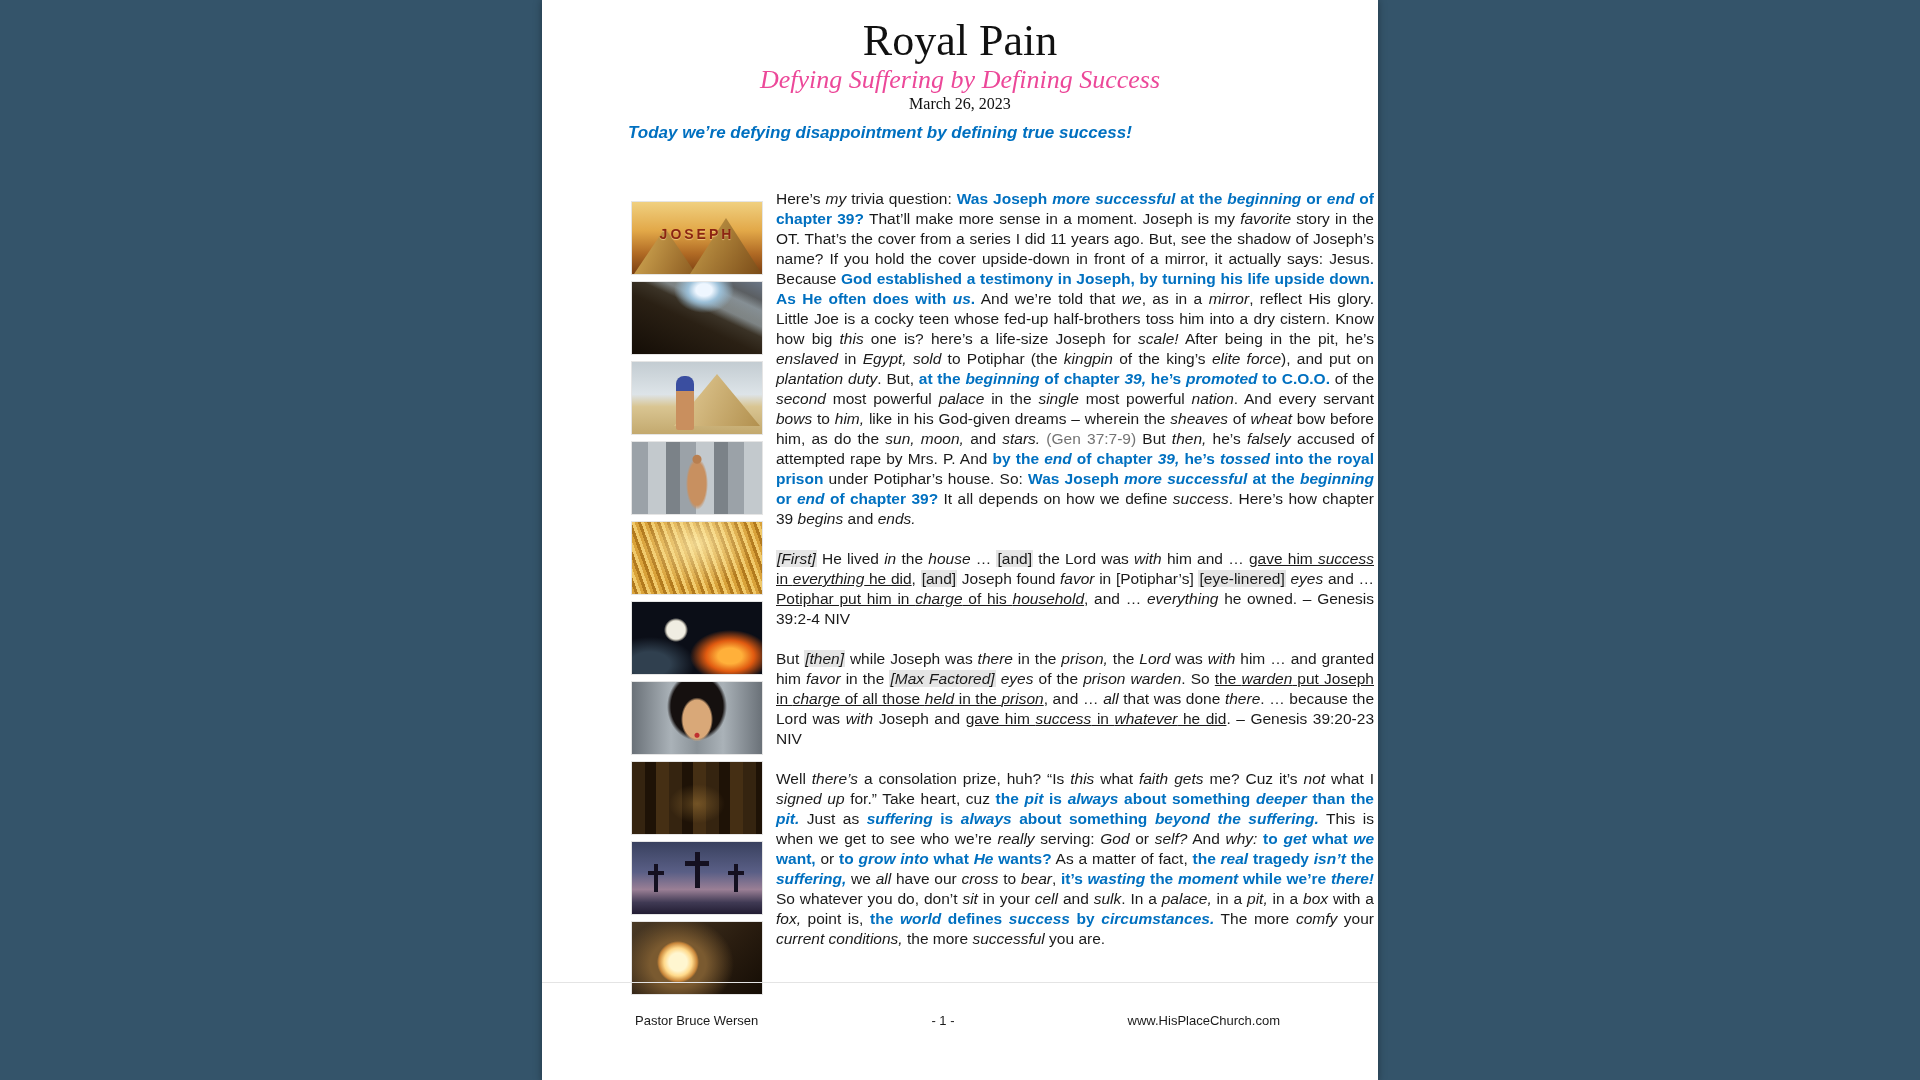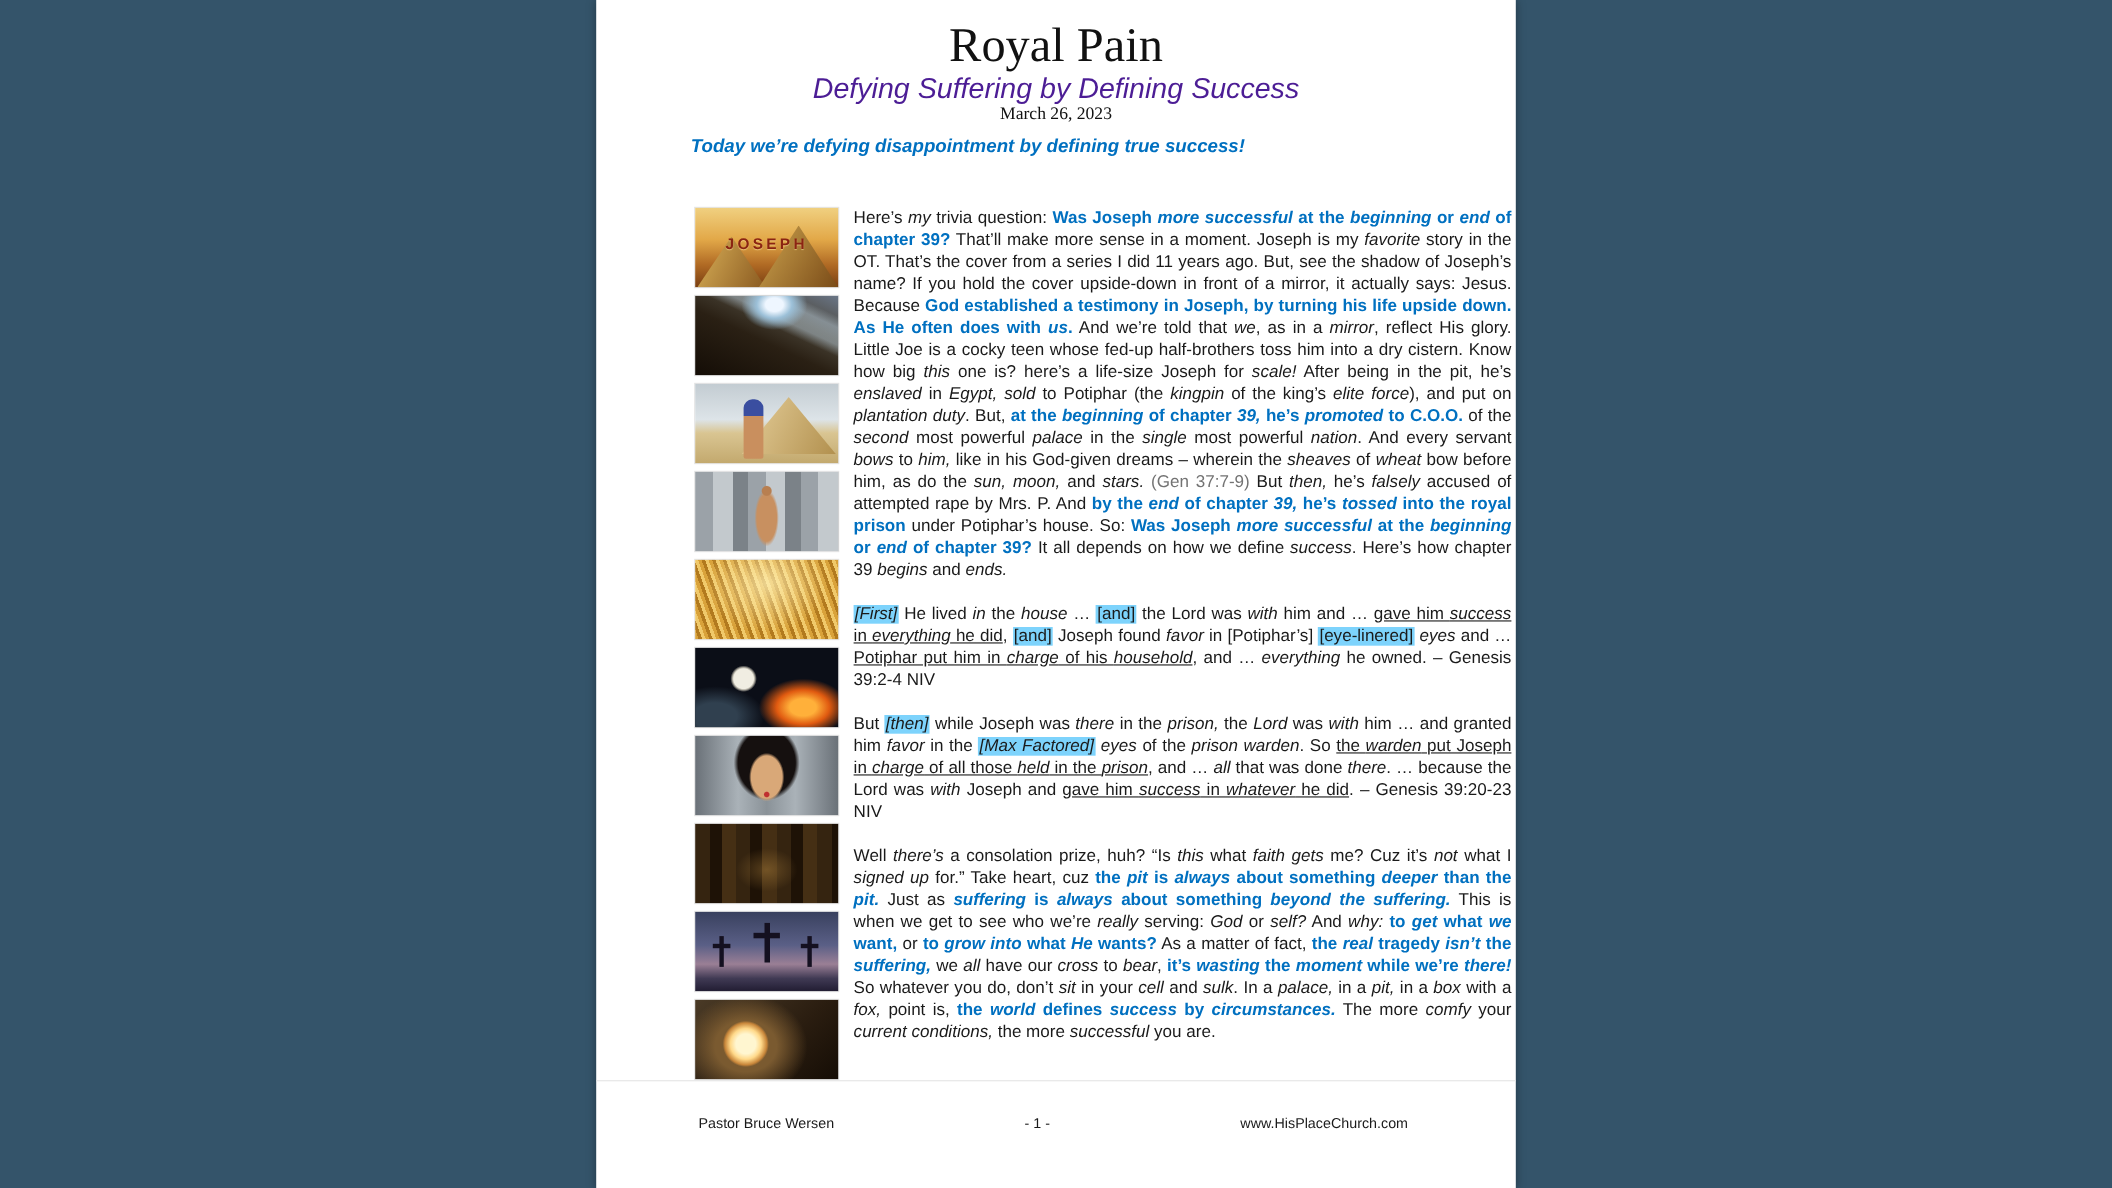--- a/index.html
+++ b/index.html
@@ -16,22 +16,22 @@
     box-shadow:0 0 8px rgba(0,0,0,.35);
     color:#1a1a1a;
   }
   
   .doc-header{text-align:center;padding-top:17px;}
   .doc-title{
     font-family:"Liberation Serif", serif;
     font-size:44px;line-height:48px;font-weight:500;margin:0;color:#111;
   }
   .doc-subtitle{
-    font-family:Liberation Sans, sans-serif;
-    font-style:italic;font-size:26px;line-height:30px;color:#4c1d95;
+    font-family:Liberation Serif, serif;
+    font-style:italic;font-size:26px;line-height:30px;color:#ec4899;
   }
   .doc-date{
     font-family:"Liberation Serif", serif;
     font-size:16px;line-height:18px;color:#111;
   }
   
   .intro-line{
     margin-top:10px;padding-left:86px;
     font-size:17px;line-height:20px;
     font-weight:700;font-style:italic;color:#0070C0;
@@ -46,21 +46,21 @@
   .strip-image{
     width:130px;height:72px;position:relative;overflow:hidden;
     box-shadow:0 0 0 1px rgba(0,0,0,.10);
   }
   .overlay-text{
     position:absolute;left:0;right:0;top:34%;z-index:2;
     text-align:center;font-weight:700;font-size:14px;letter-spacing:3px;
     color:#8B2412;text-shadow:0 1px 1px rgba(255,230,160,.6);
   }
   
-  .img-joseph-series-cover{background:linear-gradient(180deg,#f0d080 0%,#e2a848 40%,#b06a24 72%,#7a3f12 100%);}
+  .img-joseph-series-cover{background:linear-gradient(180deg,#f0d080 0%,#e2a848 40%,#b06a24 72%,#7a3f12 100%);margin-top:13px;}
   .img-joseph-series-cover::before{
     content:"";position:absolute;left:2px;bottom:0;width:62px;height:46px;
     background:linear-gradient(115deg,#d9b058,#8a5a20);
     clip-path:polygon(50% 0,0 100%,100% 100%);
   }
   .img-joseph-series-cover::after{
     content:"";position:absolute;right:0;bottom:0;width:72px;height:56px;
     background:linear-gradient(115deg,#caa24e,#7a4c18);
     clip-path:polygon(50% 0,0 100%,100% 100%);opacity:.95;
   }
@@ -126,21 +126,21 @@
       radial-gradient(circle 20px at 46px 40px,#fff6d0 0 9px,#ffd98a 14px,#c8863a 19px,rgba(200,134,58,0) 21px),
       radial-gradient(ellipse 60px 50px at 46px 42px,#7a5a30 0 28px,rgba(122,90,48,0) 56px),
       linear-gradient(135deg,#4a3a26 0%,#2a1d10 60%,#150d05 100%);
   }
   
   .text-col{width:598px;flex:0 0 598px;font-size:15.5px;line-height:20px;text-align:justify;}
   .para{margin:0 0 20px 0;}
   .run-blue{color:#0070C0;font-weight:700;}
   .run-italic{font-style:italic;}
   .run-underline{text-decoration:underline;}
-  .run-highlight{background:#7dd3fc;padding:0 1px;}
+  .run-highlight{background:#e5e5e5;padding:0 1px;}
   .run-gray{color:#737373;}
   
   .footer-rule{
     position:absolute;left:0;right:0;top:982px;height:0;
     border-top:1px solid #e4e4e4;
   }
   .doc-footer{
     position:absolute;left:0;right:0;top:1012px;
     display:flex;justify-content:space-between;align-items:center;
     padding:0 98px 0 93px;

